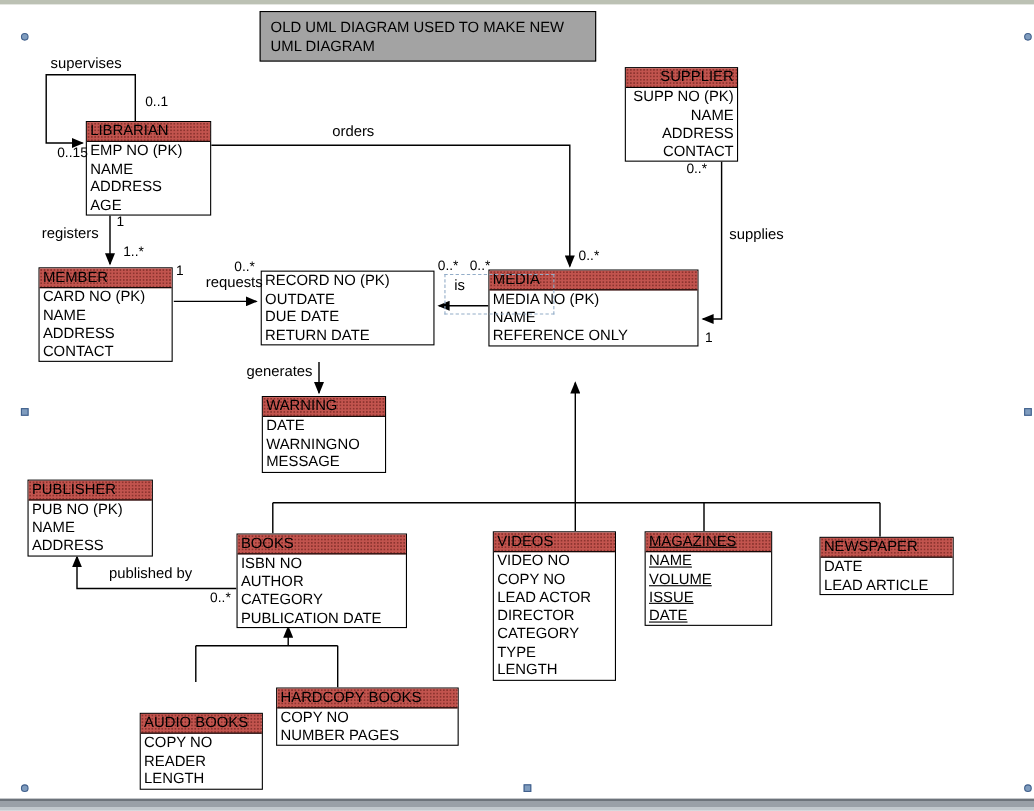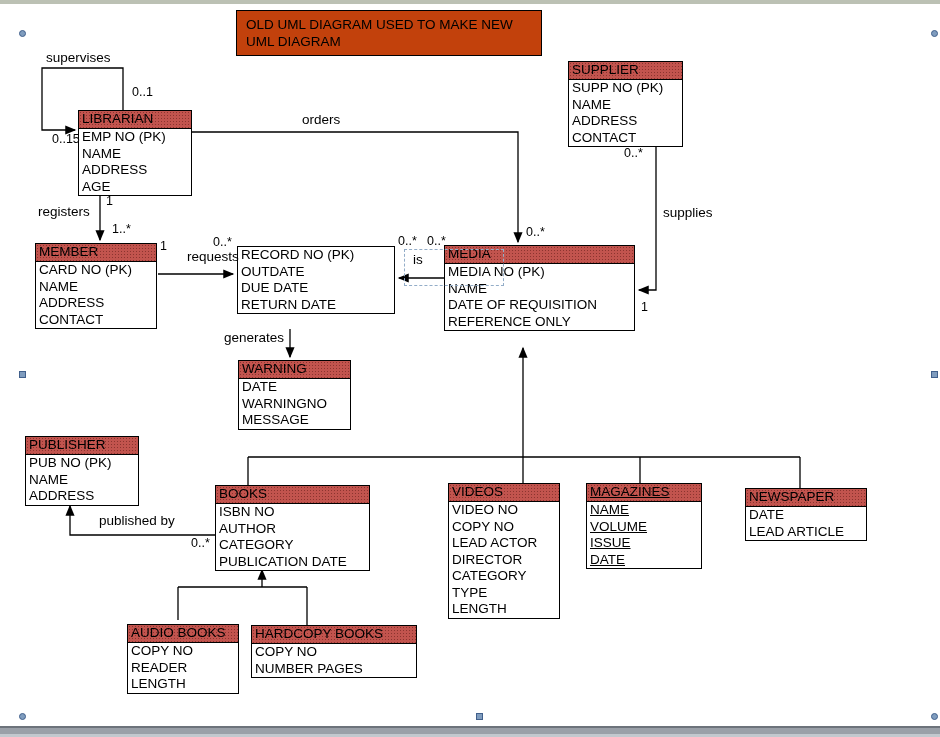--- a/index.html
+++ b/index.html
@@ -29,21 +29,21 @@
   }
   .entity-fields .row{height:16.5px;line-height:16.5px;padding:0 3px;font-size:13.5px;white-space:nowrap;}
   
   .lbl{position:absolute;font-size:13.5px;line-height:14px;white-space:nowrap;}
   .mult{position:absolute;font-size:12.5px;line-height:13px;white-space:nowrap;}
   .sq{text-decoration-style:wavy;text-decoration-color:#00a33a;
       text-decoration-thickness:1px;text-underline-offset:2px;}
   
   .title-box{
     position:absolute;left:236px;top:10px;width:306px;height:46px;box-sizing:border-box;
-    background:#c2410c;border:1px solid #000;padding:5px 0 0 9px;font-size:13.5px;line-height:17px;
+    background:#a3a3a3;border:1px solid #000;padding:5px 0 0 9px;font-size:13.5px;line-height:17px;
   }
   
   .sel-rect{position:absolute;left:404px;top:249px;width:100px;height:37px;
     border:1px dashed #93adc8;box-sizing:border-box;}
 </style>
 </head>
 <body>
 
 <div class="top-edge"></div>
 <div class="bottom-edge"></div>
@@ -93,21 +93,21 @@
 <div class="entity" style="left:78px;top:110px;width:114px;">
   <div class="entity-header">LIBRARIAN</div>
   <div class="entity-fields">
       <div class="row">EMP NO (PK)</div>
       <div class="row">NAME</div>
       <div class="row">ADDRESS</div>
       <div class="row">AGE</div>
     </div>
 </div>
 
-<div class="entity" style="left:568px;top:61px;width:115px;">
+<div class="entity" style="left:568px;top:61px;width:103px;text-align:right;">
   <div class="entity-header">SUPPLIER</div>
   <div class="entity-fields">
       <div class="row">SUPP NO (PK)</div>
       <div class="row">NAME</div>
       <div class="row">ADDRESS</div>
       <div class="row">CONTACT</div>
     </div>
 </div>
 
 <div class="entity" style="left:35px;top:243px;width:122px;">
@@ -127,21 +127,20 @@
       <div class="row">DUE DATE</div>
       <div class="row">RETURN DATE</div>
     </div>
 </div>
 
 <div class="entity" style="left:444px;top:245px;width:191px;">
   <div class="entity-header">MEDIA</div>
   <div class="entity-fields">
       <div class="row">MEDIA NO (PK)</div>
       <div class="row">NAME</div>
-      <div class="row">DATE OF REQUISITION</div>
       <div class="row">REFERENCE ONLY</div>
     </div>
 </div>
 
 <div class="entity" style="left:238px;top:360px;width:113px;">
   <div class="entity-header">WARNING</div>
   <div class="entity-fields">
       <div class="row">DATE</div>
       <div class="row">WARNINGNO</div>
       <div class="row">MESSAGE</div>
@@ -191,21 +190,21 @@
 </div>
 
 <div class="entity" style="left:745px;top:488px;width:122px;">
   <div class="entity-header">NEWSPAPER</div>
   <div class="entity-fields">
       <div class="row">DATE</div>
       <div class="row">LEAD ARTICLE</div>
     </div>
 </div>
 
-<div class="entity" style="left:127px;top:624px;width:112px;">
+<div class="entity" style="left:127px;top:648px;width:112px;">
   <div class="entity-header">AUDIO BOOKS</div>
   <div class="entity-fields">
       <div class="row">COPY NO</div>
       <div class="row">READER</div>
       <div class="row">LENGTH</div>
     </div>
 </div>
 
 <div class="entity" style="left:251px;top:625px;width:166px;">
   <div class="entity-header">HARDCOPY BOOKS</div>

